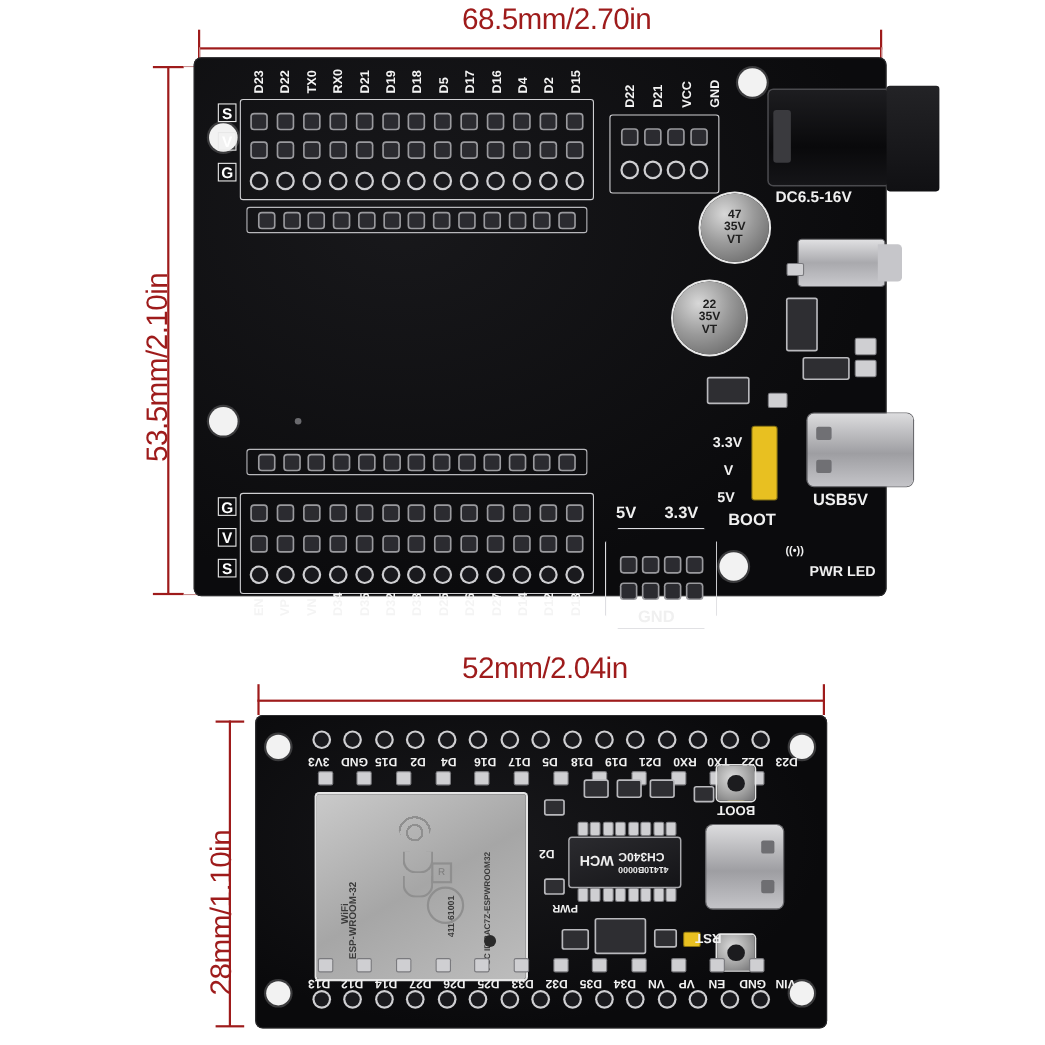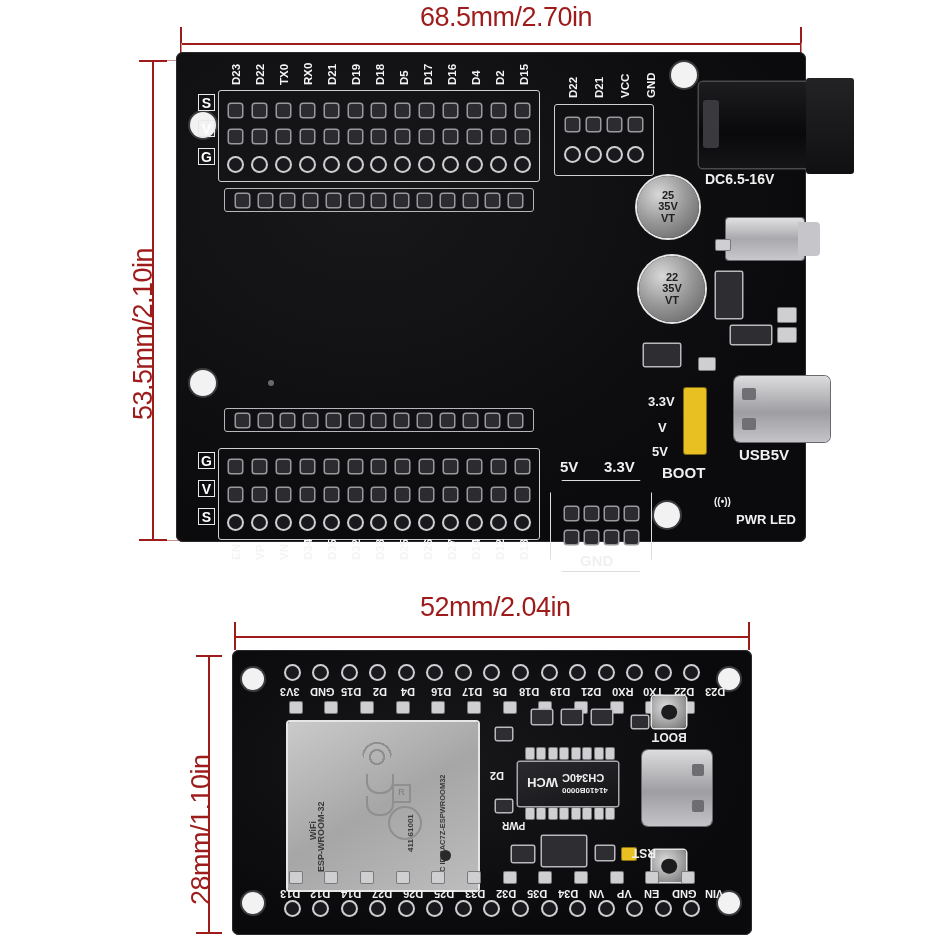--- a/index.html
+++ b/index.html
@@ -485,25 +485,25 @@
   <div class="silk" style="left:428px; top:406px; font-size:15px;">3.3V</div>
   <div class="silk" style="left:404px; top:500px; font-size:15px;">GND</div>
 
   <div class="dcjack" style="left:523px; top:30px; width:110px; height:86px;">
     <div style="position:absolute; left:4px; top:18px; width:16px; height:48px; background:#3a3a3e; border-radius:3px;"></div>
   </div>
   <div style="position:absolute; left:630px; top:26px; width:48px; height:96px; background:linear-gradient(180deg,#232326,#101013); border-radius:3px;"></div>
   <div class="silk" style="left:529px; top:119px; font-size:14px;">DC6.5-16V</div>
 
   <div class="cap" style="left:461px; top:124px; width:62px; height:62px;">
-    <span>25</span>
+    <span>47</span>
     <span>35V</span>
     <span>VT</span>
   </div>
-  <div class="cap" style="left:463px; top:204px; width:66px; height:66px;">
+  <div class="cap" style="left:436px; top:204px; width:66px; height:66px;">
     <span>22</span>
     <span>35V</span>
     <span>VT</span>
   </div>
 
   <div class="usb-micro" style="left:550px; top:166px; width:78px; height:42px;"></div>
   <div style="position:absolute; left:622px; top:170px; width:22px; height:34px; background:#c6c6ca; border-radius:0 4px 4px 0;"></div>
 
   <div class="smd" style="left:540px; top:220px; width:26px; height:46px;"></div>
   <div class="smd" style="left:555px; top:274px; width:40px; height:18px;"></div>

